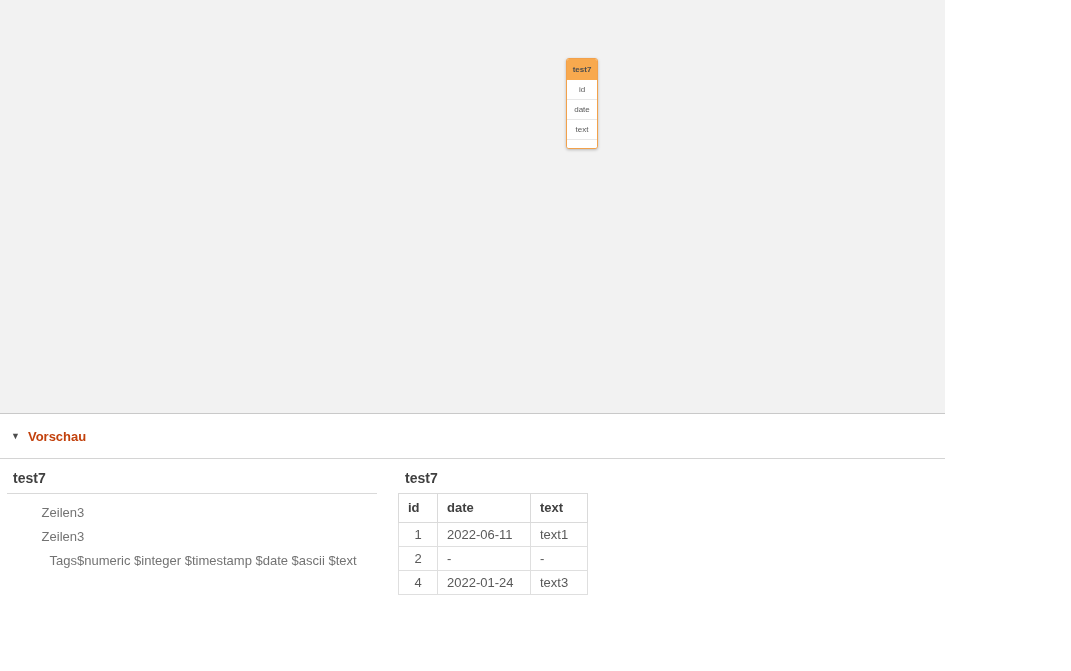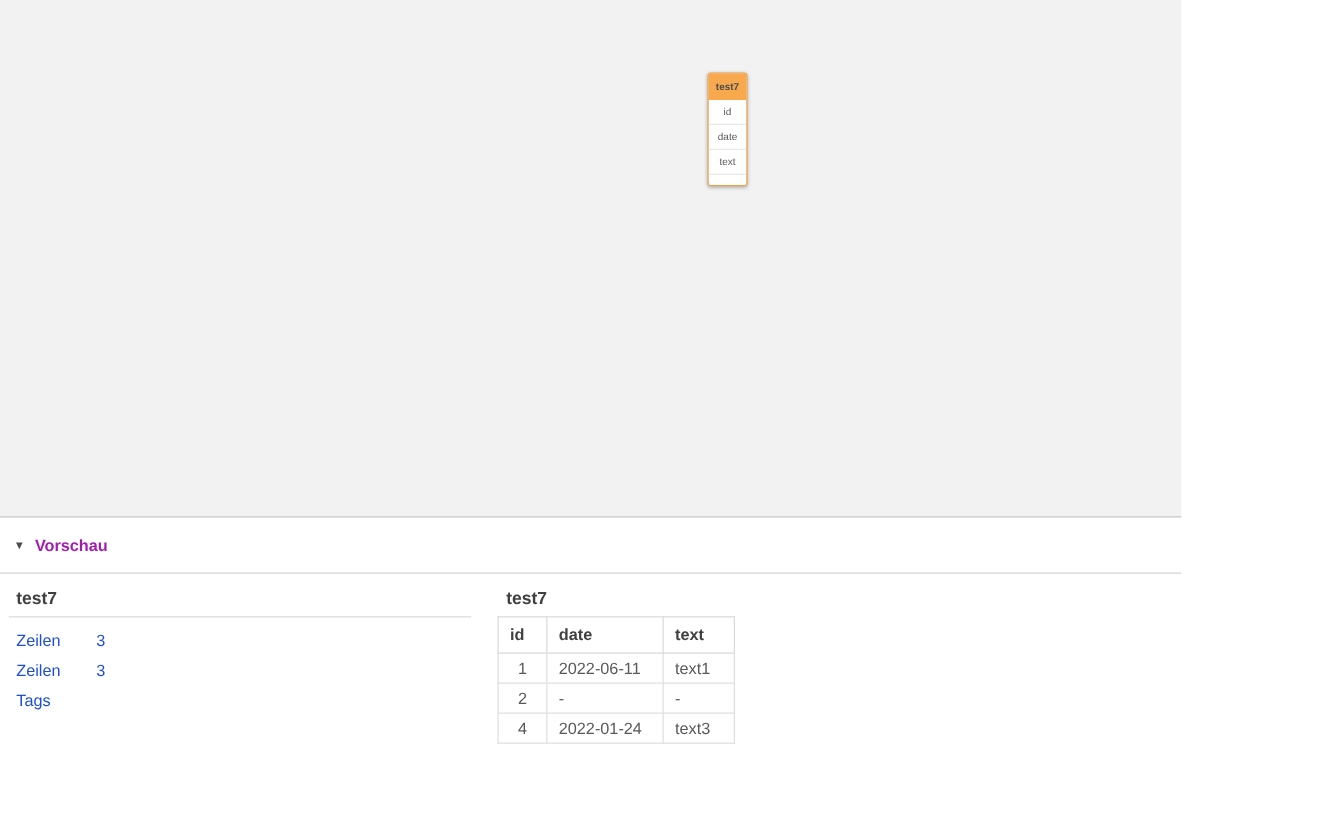--- a/index.html
+++ b/index.html
@@ -27,34 +27,34 @@
   }
   .card-filler { height:8px; background:#ffffff; }
 
   
   .preview-bar {
     position:absolute; top:415px; left:0; width:1071px; height:44px;
     background:#ffffff; border-bottom:1px solid #d4d4d4;
     display:flex; align-items:center; padding-left:11px; cursor:pointer;
   }
   .collapse-icon { font-size:9px; color:#4d4d4d; margin-right:8px; line-height:1; }
-  .preview-bar-label { font-size:13px; font-weight:700; color:#a21caf; }
+  .preview-bar-label { font-size:13px; font-weight:700; color:#c2410c; }
 
   
   .preview-content {
     position:absolute; top:460px; left:0; width:1071px; height:211px; background:#ffffff;
   }
 
   .info-panel { position:absolute; left:7px; top:10px; width:370px; }
   .info-title {
     padding-left:6px; font-size:14px; font-weight:700; color:#404040;
     line-height:16px; padding-bottom:7px; border-bottom:1px solid #d9d9d9;
   }
   .info-rows { padding:7px 0 0 6px; }
-  .info-row { display:flex; font-size:13px; color:#1d4ed8; line-height:24px; }
+  .info-row { display:flex; font-size:13px; color:#737373; line-height:24px;text-align:right; }
   .info-label { width:64px; flex-shrink:0; }
   .info-value { white-space:nowrap; }
 
   .data-panel { position:absolute; left:398px; top:10px; }
   .data-title {
     margin-left:7px; font-size:14px; font-weight:700; color:#404040;
     line-height:16px; margin-bottom:7px;
   }
   .preview-table { border-collapse:collapse; font-size:13px; background:#ffffff; }
   .preview-table th {
@@ -97,20 +97,21 @@
         <div class="info-row">
           <span class="info-label">Zeilen</span>
           <span class="info-value">3</span>
         </div>
         <div class="info-row">
           <span class="info-label">Zeilen</span>
           <span class="info-value">3</span>
         </div>
         <div class="info-row">
           <span class="info-label">Tags</span>
+          <span class="info-value">$numeric $integer $timestamp $date $ascii $text</span>
         </div>
       </div>
     </div>
 
     <div class="data-panel">
       <div class="data-title">test7</div>
       <table class="preview-table">
         <thead>
           <tr>
             <th class="col-id">id</th>

